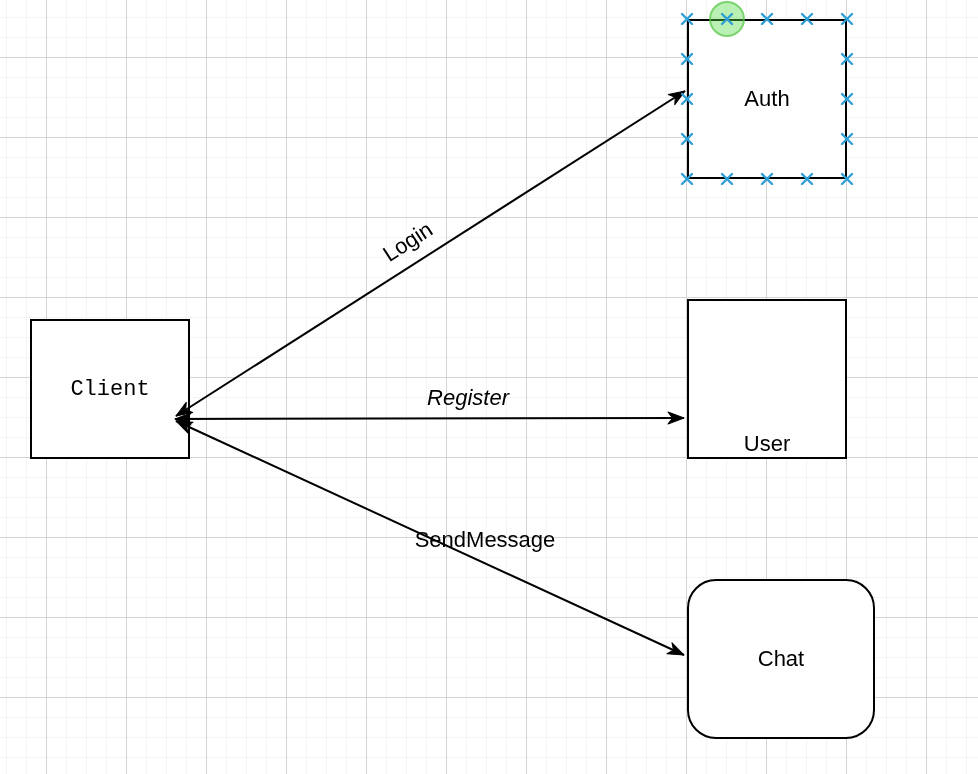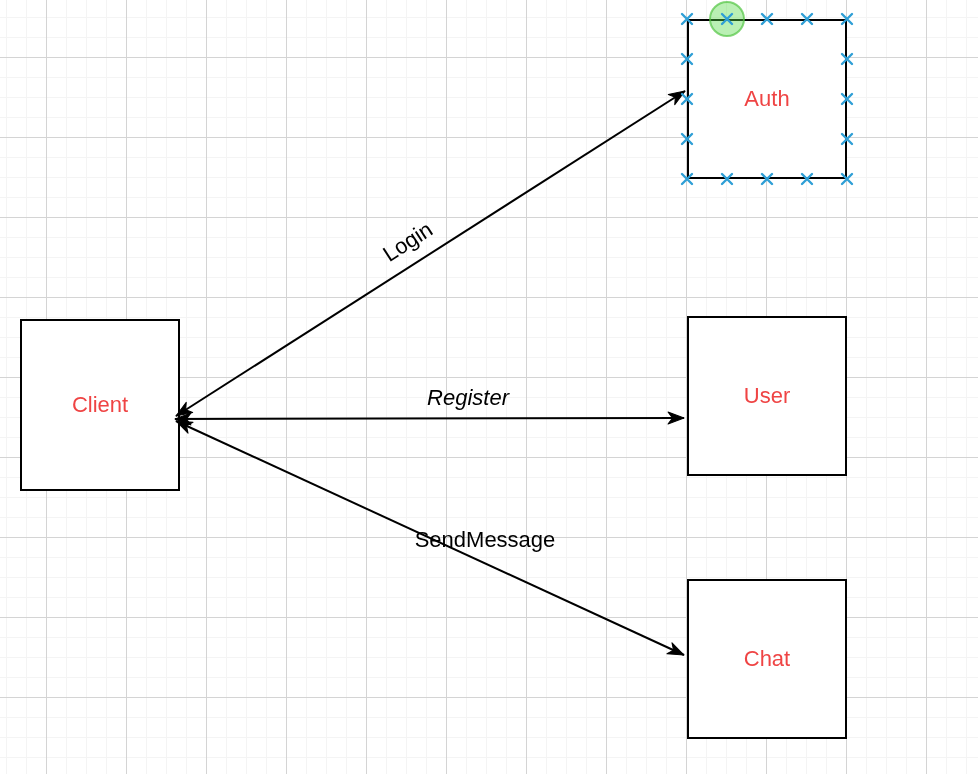--- a/index.html
+++ b/index.html
@@ -22,21 +22,21 @@
     position: absolute;
     box-sizing: border-box;
     background: #ffffff;
     border: 2px solid #000000;
     display: flex;
     align-items: center;
     justify-content: center;
   }
   .node-label {
     font-size: 22px;
-    color: #ef4444;
+    color: #000000;
     user-select: none;
   }
   .overlay {
     position: absolute;
     left: 0;
     top: 0;
     pointer-events: none;
   }
   .edge-line {
     stroke: #000000;
@@ -55,30 +55,30 @@
     stroke-width: 2;
     stroke-opacity: 0.7;
     pointer-events: all;
   }
 </style>
 </head>
 <body>
 
 <div class="canvas" style="--grid-minor: #f4f4f4; --grid-major: #d4d4d4;">
 
-  <div class="node" style="left: 20px; top: 319px; width: 160px; height: 172px;">
+  <div class="node" style="left: 30px; top: 319px; width: 160px; height: 140px; font-family: Liberation Mono, monospace;">
     <span class="node-label">Client</span>
   </div>
   <div class="node" style="left: 687px; top: 19px; width: 160px; height: 160px;">
     <span class="node-label">Auth</span>
   </div>
-  <div class="node" style="left: 687px; top: 316px; width: 160px; height: 160px;">
+  <div class="node" style="left: 687px; top: 299px; width: 160px; height: 160px; align-items: flex-end;">
     <span class="node-label">User</span>
   </div>
-  <div class="node" style="left: 687px; top: 579px; width: 160px; height: 160px;">
+  <div class="node" style="left: 687px; top: 579px; width: 188px; height: 160px; border-radius: 29px;">
     <span class="node-label">Chat</span>
   </div>
 
   <svg class="overlay" width="978" height="774" viewBox="0 0 978 774">
     <defs>
       <marker id="arrowhead" markerUnits="userSpaceOnUse" markerWidth="20" markerHeight="16" refX="18" refY="8" orient="auto-start-reverse">
         <path d="M 2 2 L 18 8 L 2 14 L 6.5 8 Z" fill="#000000" stroke="#000000" stroke-width="1" stroke-linejoin="round"></path>
       </marker>
     </defs>
 

